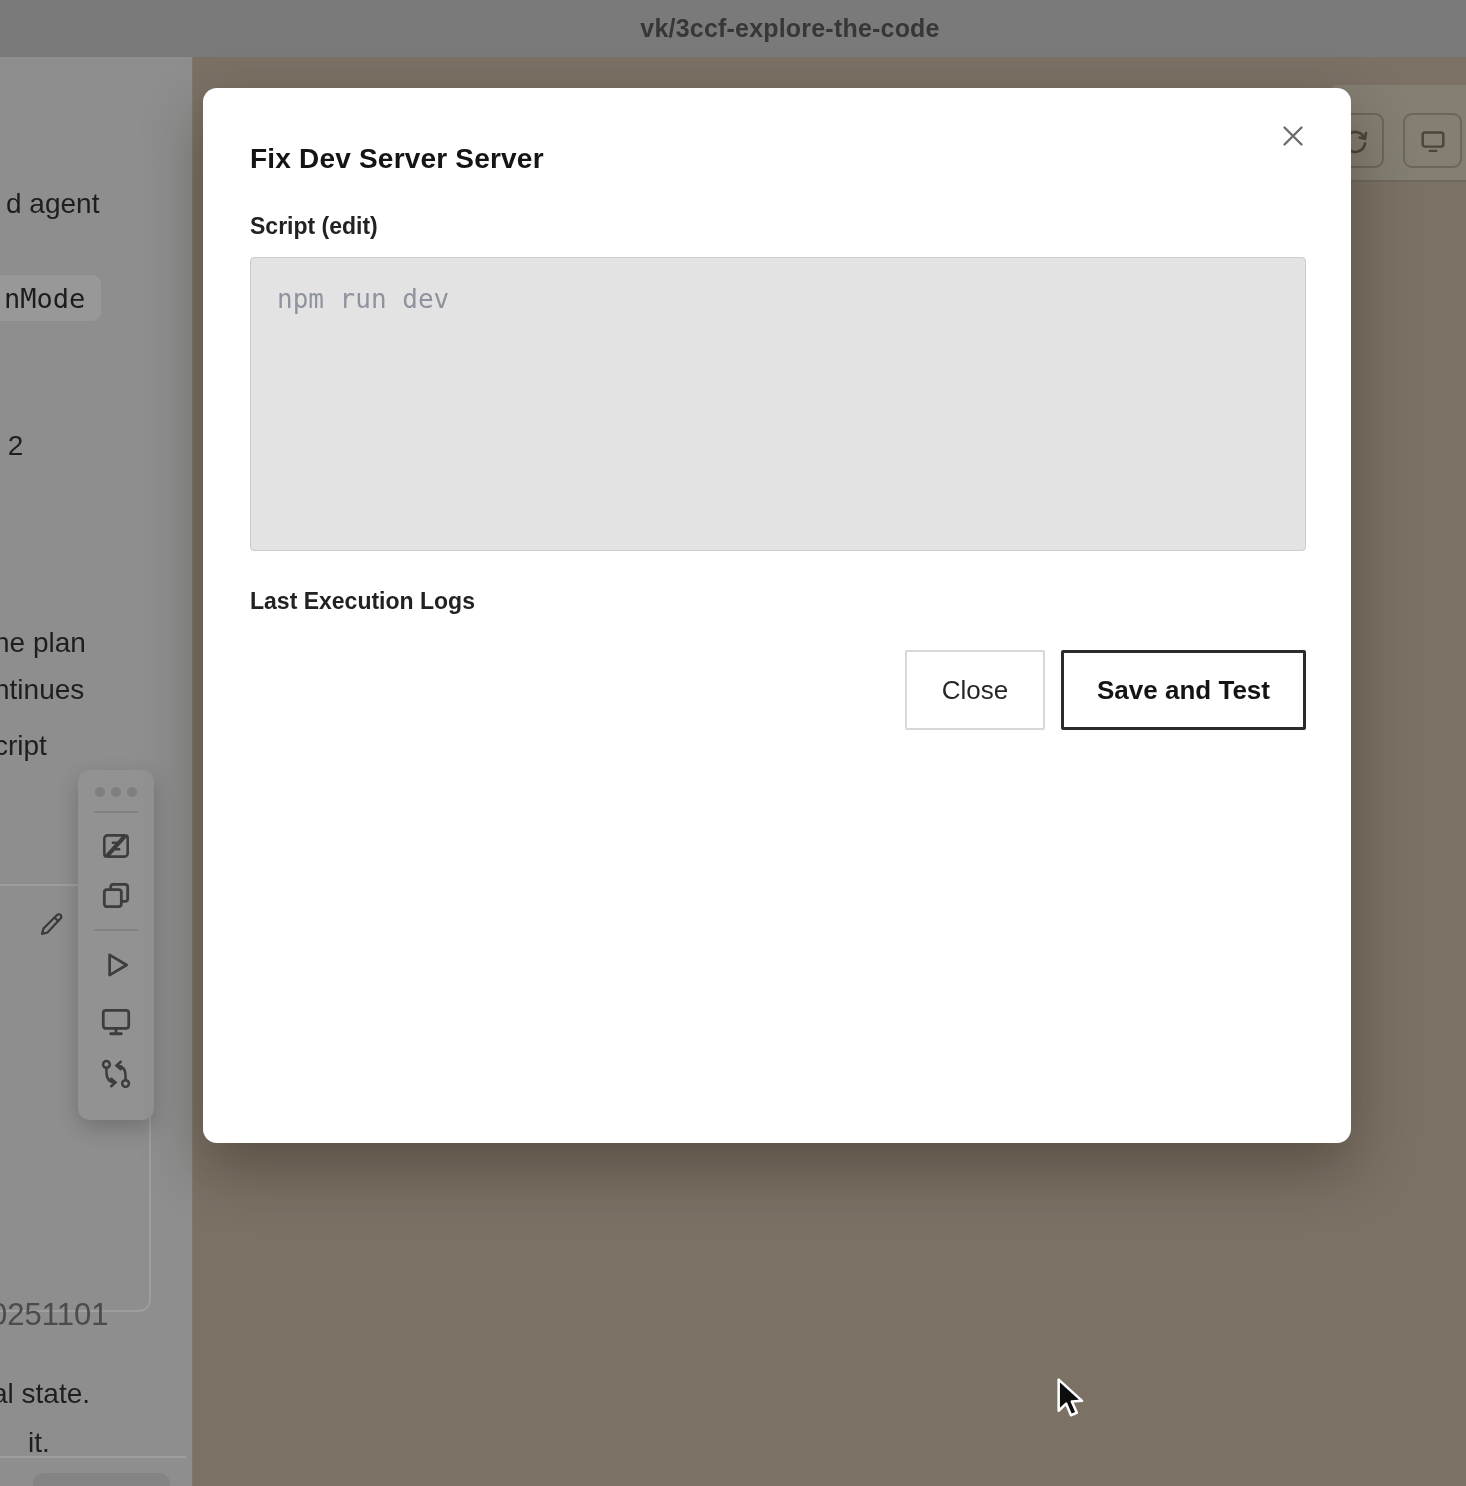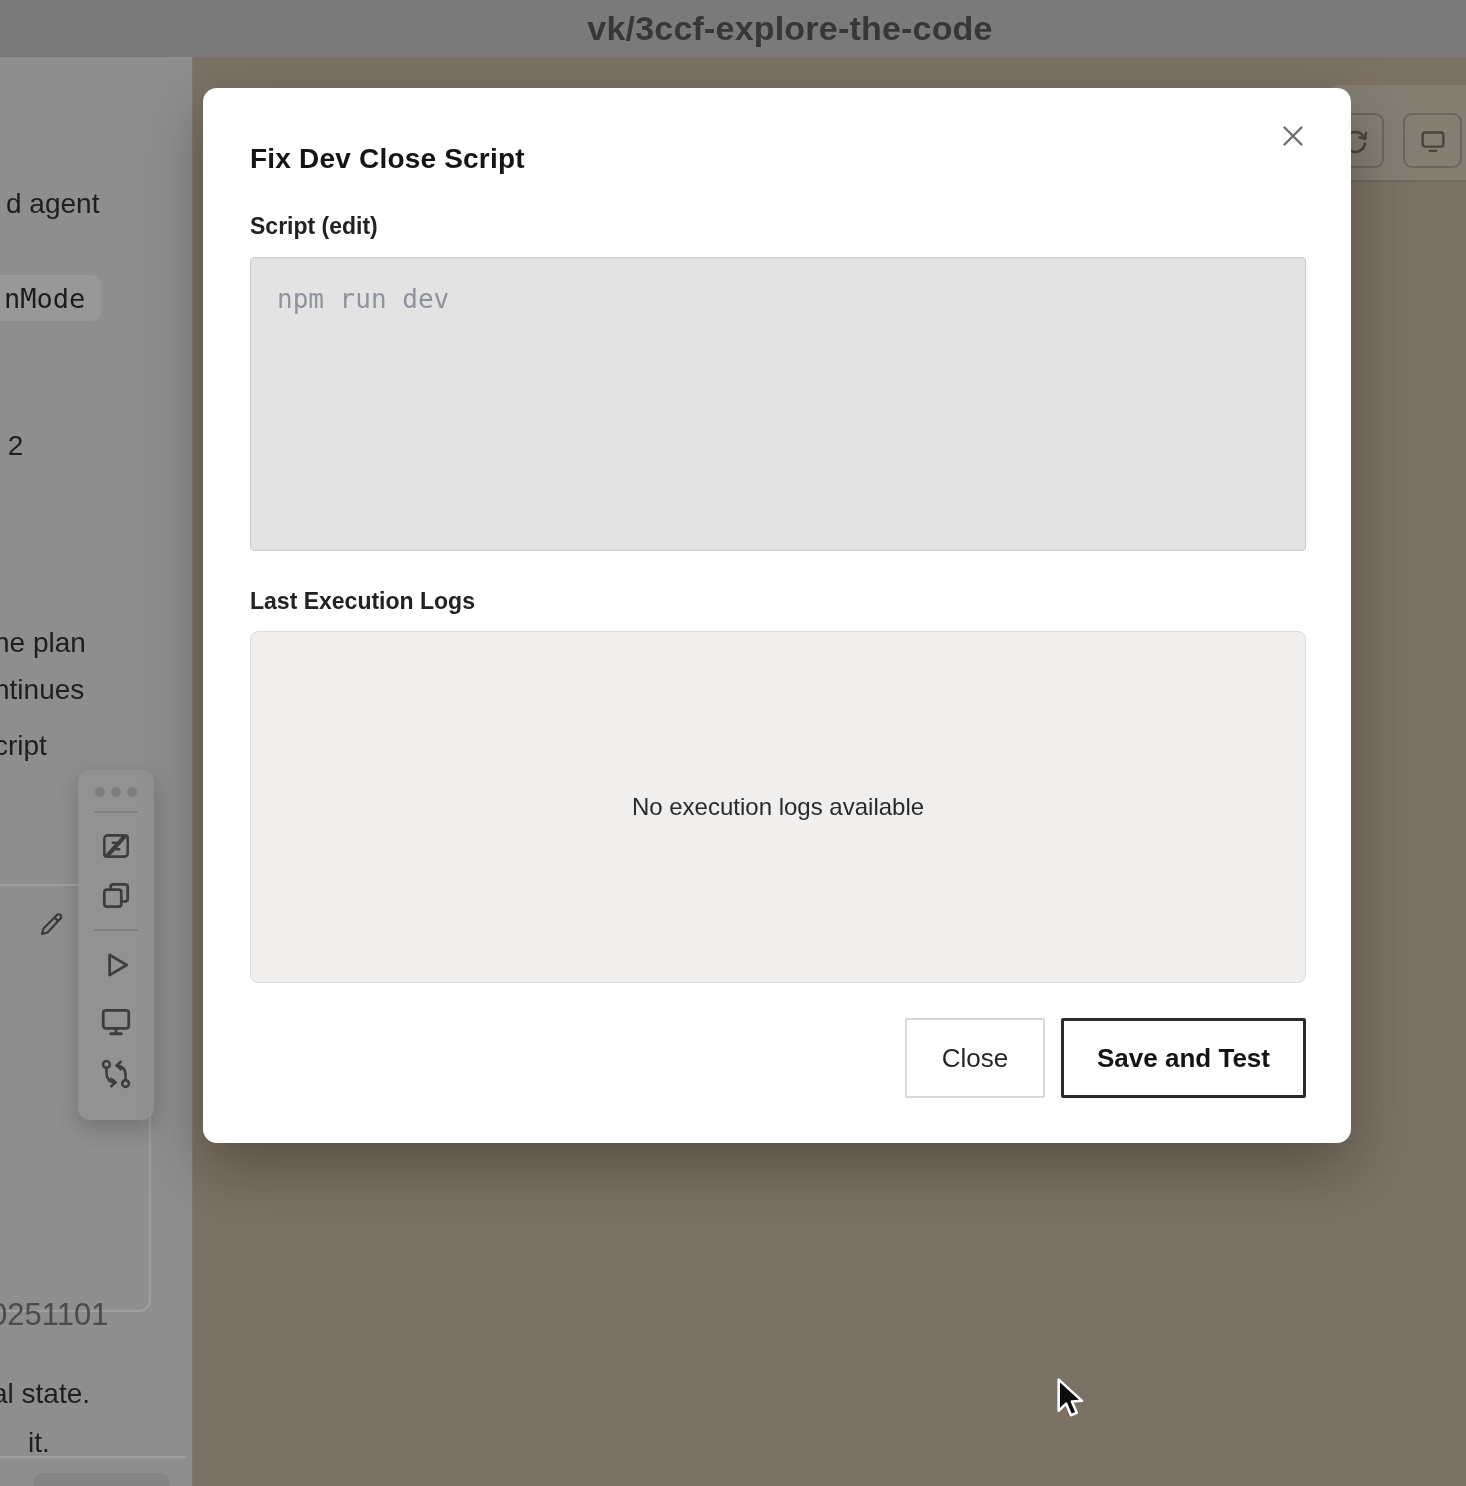--- a/index.html
+++ b/index.html
@@ -4,21 +4,21 @@
 <style>
   * { margin:0; padding:0; box-sizing:border-box; }
   html,body { width:1466px; height:1486px; overflow:hidden; }
   body { font-family:"Liberation Sans", sans-serif; position:relative; background:#7b7165; }
 
   
   .titlebar {
     position:absolute; top:0; left:0; width:1466px; height:57px;
     background:#7a7a7a; display:flex; align-items:center; justify-content:center;
   }
-  .titlebar-title { color:#373737; font-size:34px; font-weight:600; margin-left:114px; letter-spacing:.2px; }
+  .titlebar-title { color:#373737; font-size:25px; font-weight:600; margin-left:114px; letter-spacing:.2px; }
 
   .sidebar {
     position:absolute; top:57px; left:0; width:193px; height:1429px;
     background:#8e8e8e; border-right:1px solid #80786e; overflow:hidden;
   }
   .sb-text { position:absolute; color:#1e1e1e; font-size:28px; font-weight:500; white-space:nowrap; }
   .sb-badge {
     position:absolute; left:-20px; top:218px; height:46px; padding:0 16px 0 24px;
     background:#989898; border-radius:9px; display:flex; align-items:center;
     font-family:"DejaVu Sans Mono", monospace; font-size:27px; color:#1c1c1c;
@@ -198,29 +198,26 @@
   </span>
 </button>
 
 <div class="modal" role="dialog">
   <button class="modal-close" aria-label="Close dialog">
     <svg width="28" height="28" viewBox="0 0 28 28" stroke="currentColor" stroke-width="2.4" stroke-linecap="round">
       <path d="M5.5 5.5 L22.5 22.5 M22.5 5.5 L5.5 22.5"></path>
     </svg>
   </button>
 
-  <h1 class="modal-title">Fix Dev Close Script</h1>
+  <h1 class="modal-title">Fix Dev Server Server</h1>
 
   <div class="field-label">Script (edit)</div>
   <textarea class="script-textarea" spellcheck="false" placeholder="npm run dev" style=""></textarea>
 
   <div class="field-label">Last Execution Logs</div>
-  <div class="logs-box">
-    <div class="logs-empty">No execution logs available</div>
-  </div>
 
   <div class="modal-actions">
     <button class="btn btn-close">Close</button>
     <button class="btn btn-save-test">Save and Test</button>
   </div>
 </div>
 
 <div class="cursor">
   <svg width="34" height="44" viewBox="0 0 24 30">
     <path d="M4 2 L4 24 L9.3 19 L12.7 27.2 L16.8 25.4 L13.3 17.4 L20.5 17 Z" fill="#0d0d0d" stroke="#ffffff" stroke-width="1.8" stroke-linejoin="round"></path>

